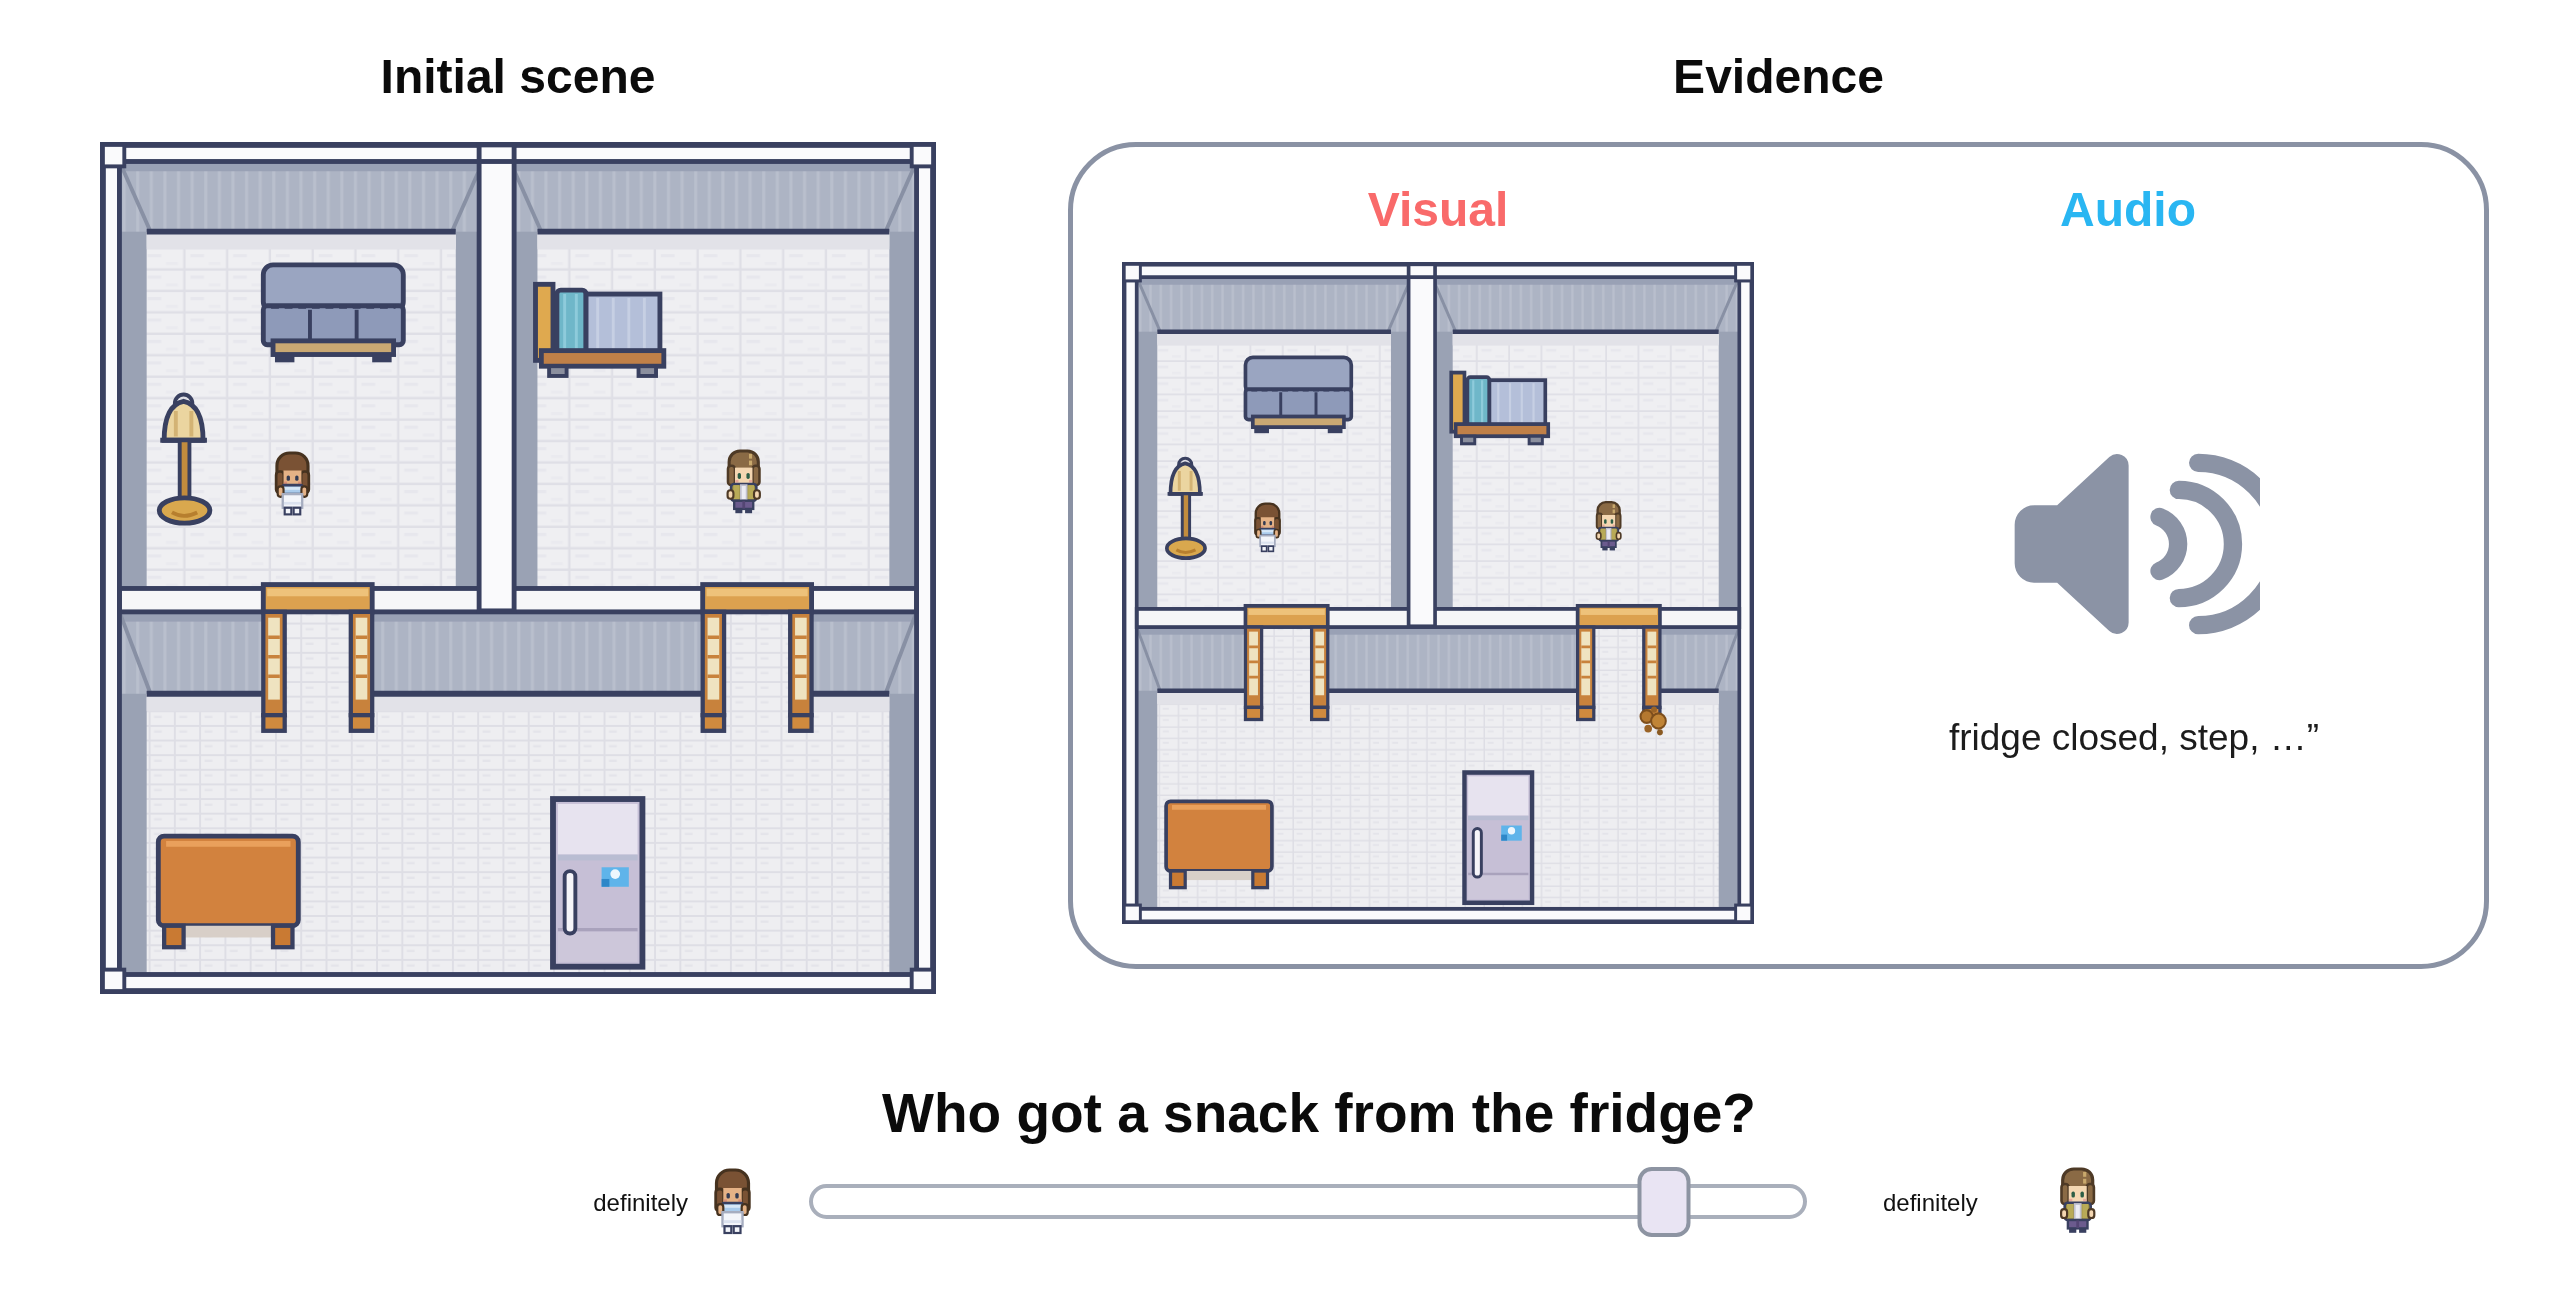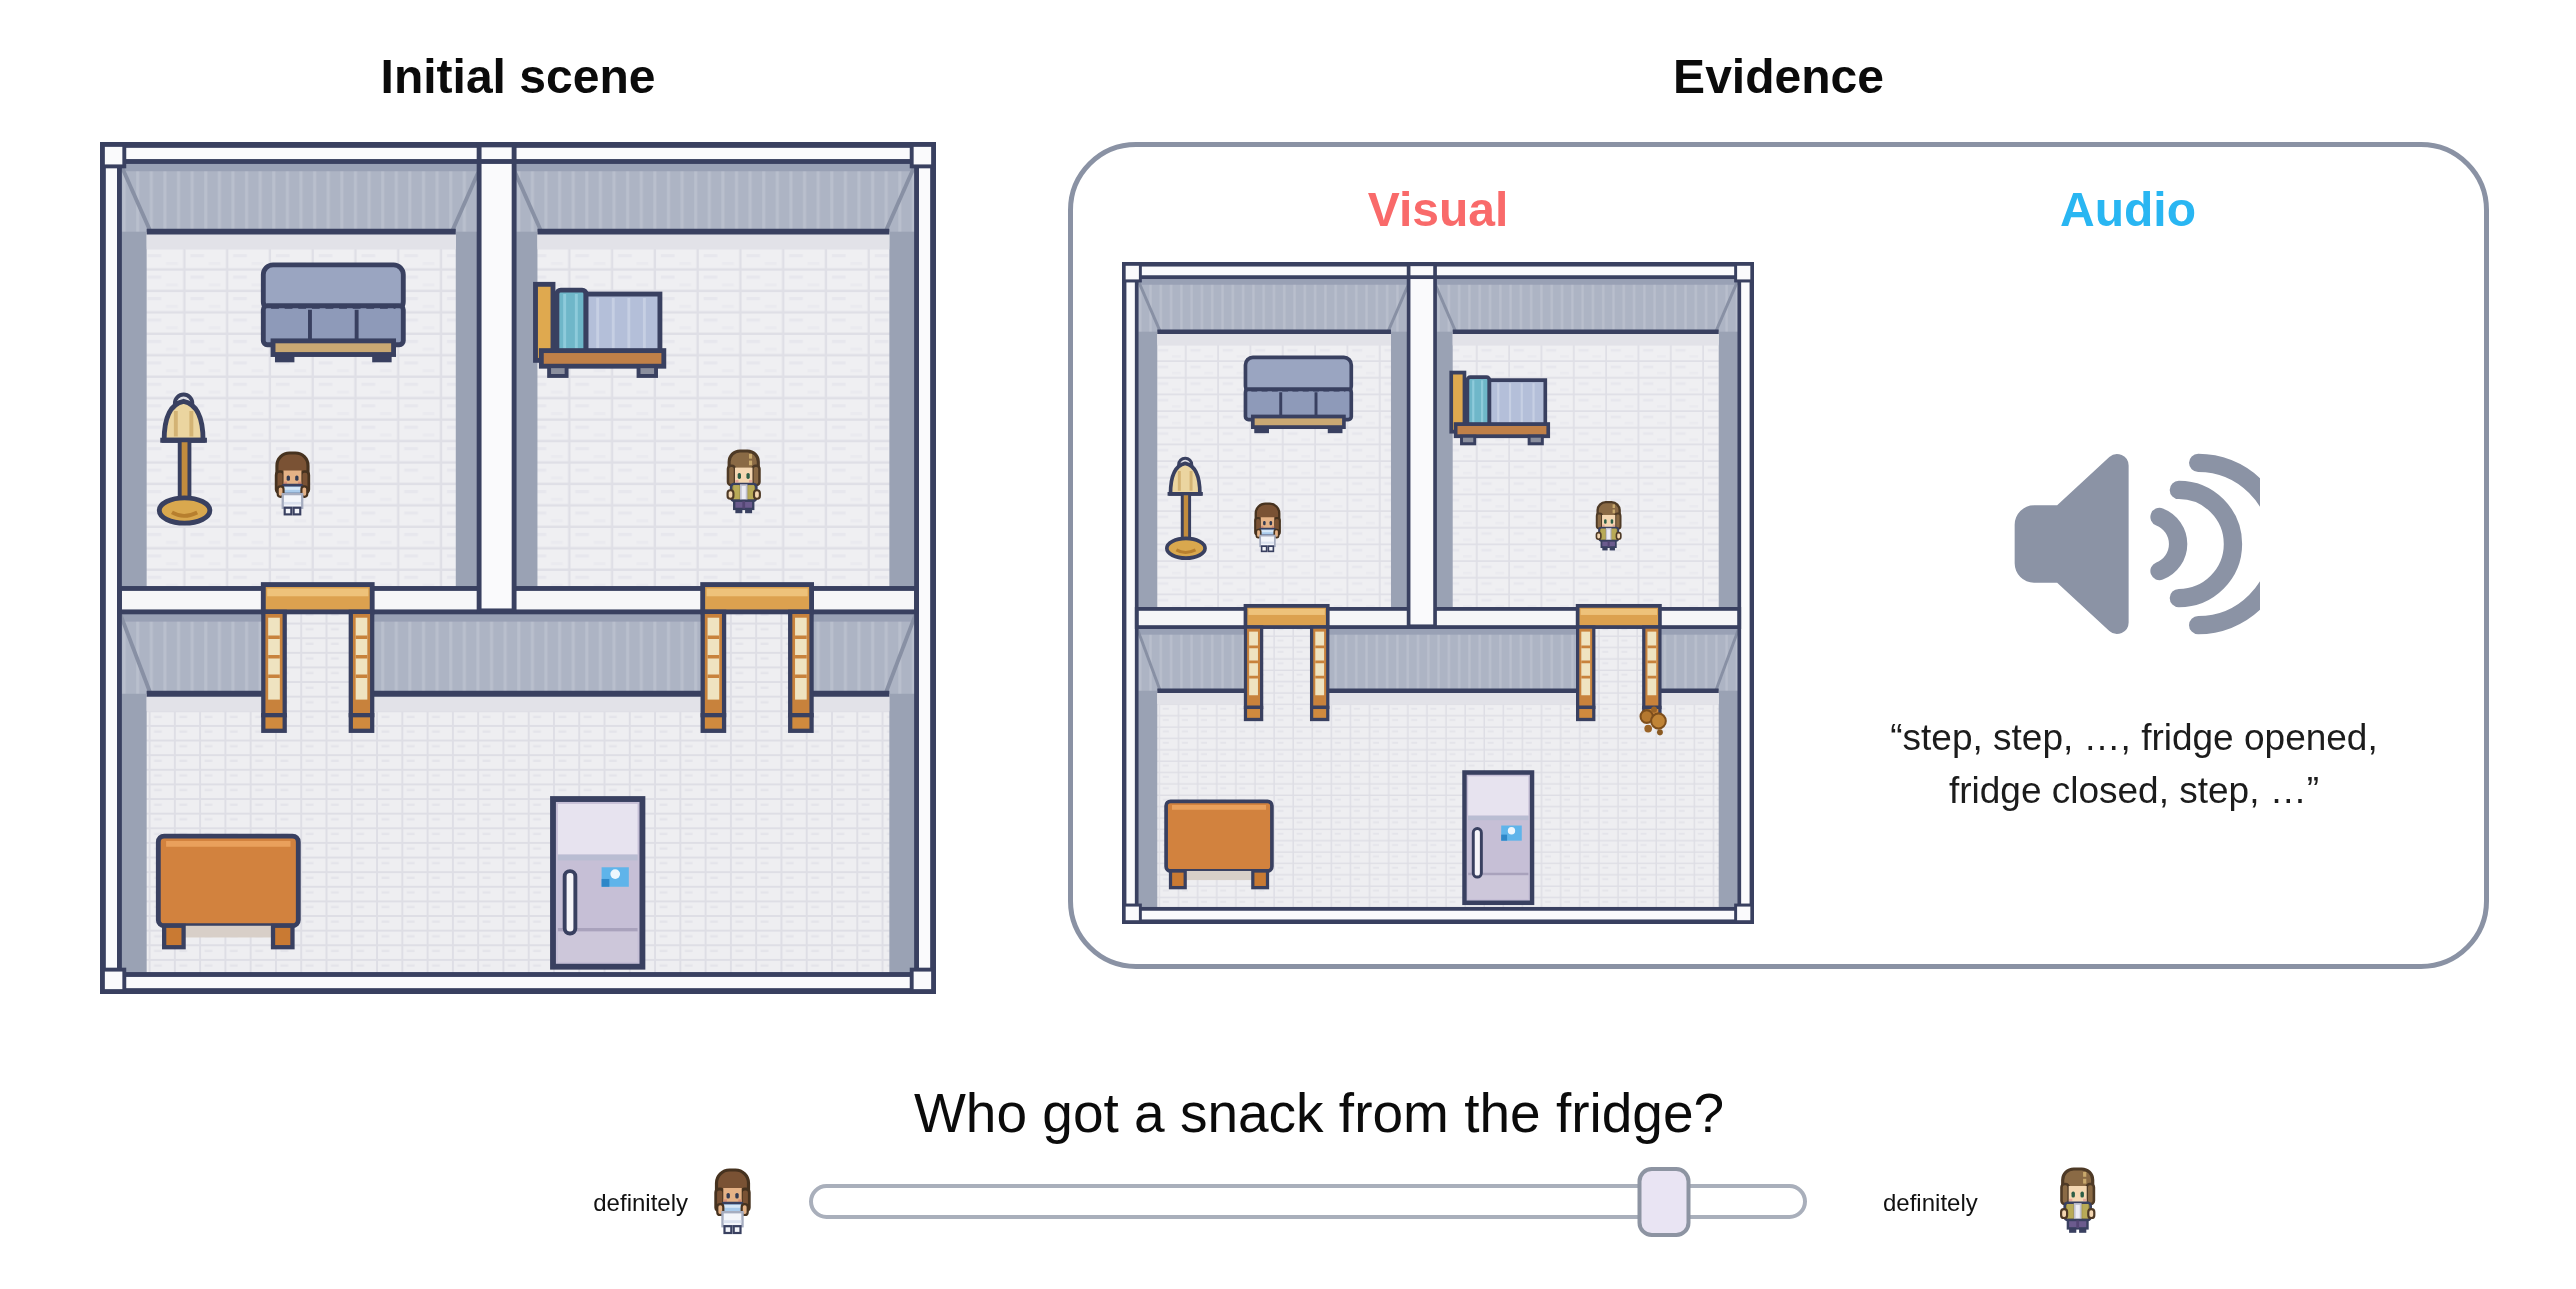--- a/index.html
+++ b/index.html
@@ -13,21 +13,21 @@
                 border-radius:68px;box-sizing:border-box;background:#ffffff;}
   .modality-label{font-size:48px;font-weight:bold;text-align:center;}
   .visual-label{left:1122px;top:182px;width:632px;}
   .audio-label{left:1800px;top:182px;width:656px;}
   .house-initial{left:100px;top:142px;width:836px;height:852px;}
   .house-evidence{left:1122px;top:262px;width:632px;height:662px;}
   .speaker-wrap{left:2005px;top:447px;width:255px;height:194px;}
   .audio-quote{left:1783px;top:711px;width:702px;text-align:center;font-size:37px;
                line-height:53px;color:#1c1c1c;}
   .question{left:864px;top:1081px;width:910px;text-align:center;font-size:55px;
-            font-weight:normal;color:#0b0b0b;}
+            font-weight:bold;color:#0b0b0b;}
   .def-label{font-size:24px;line-height:38px;color:#111111;}
   .def-left{left:500px;top:1184px;width:188px;text-align:right;}
   .def-right{left:1883px;top:1184px;width:195px;text-align:left;}
   .char-icon{width:53px;height:68px;}
   .char-a-pos{left:706px;top:1167px;}
   .char-b-pos{left:2051px;top:1166px;}
   .slider-track{left:809px;top:1184px;width:998px;height:35px;background:#ffffff;
                 border:4.5px solid #a9afbb;border-radius:22px;box-sizing:border-box;}
   .slider-handle{position:absolute;top:50%;left:86%;transform:translate(-50%,-50%);
                  width:53px;height:70px;background:#e9e4f3;border:4.5px solid #8d94a2;
@@ -253,21 +253,20 @@
   <div class="abs speaker-wrap">
     <svg viewBox="0 0 132 100" width="100%" height="100%">
       <path d="M5 40 a10 10 0 0 1 10 -10 h12 l27 -25 a6 6 0 0 1 10 4.4 v81.2 a6 6 0 0 1 -10 4.4 l-27 -25 h-12 a10 10 0 0 1 -10 -10 z" fill="#8b93a5"></path>
       <path d="M80 36 a15 15 0 0 1 0 28" stroke="#8b93a5" stroke-width="9.5" fill="none" stroke-linecap="round"></path>
       <path d="M90 22 a28 28 0 0 1 0 56" stroke="#8b93a5" stroke-width="9.5" fill="none" stroke-linecap="round"></path>
       <path d="M100 8 a42 42 0 0 1 0 84" stroke="#8b93a5" stroke-width="9.5" fill="none" stroke-linecap="round"></path>
     </svg>
   </div>
 
   <div class="abs audio-quote">
-    <div>“step, step, …, fridge opened,</div>
     <div>fridge closed, step, …”</div>
   </div>
 
   <div class="abs question">Who got a snack from the fridge?</div>
 
   <div class="abs def-label def-left">definitely</div>
   <svg class="abs char-icon char-a-pos" viewBox="0 0 22 34">
     <use href="#char-a"></use>
   </svg>
 

